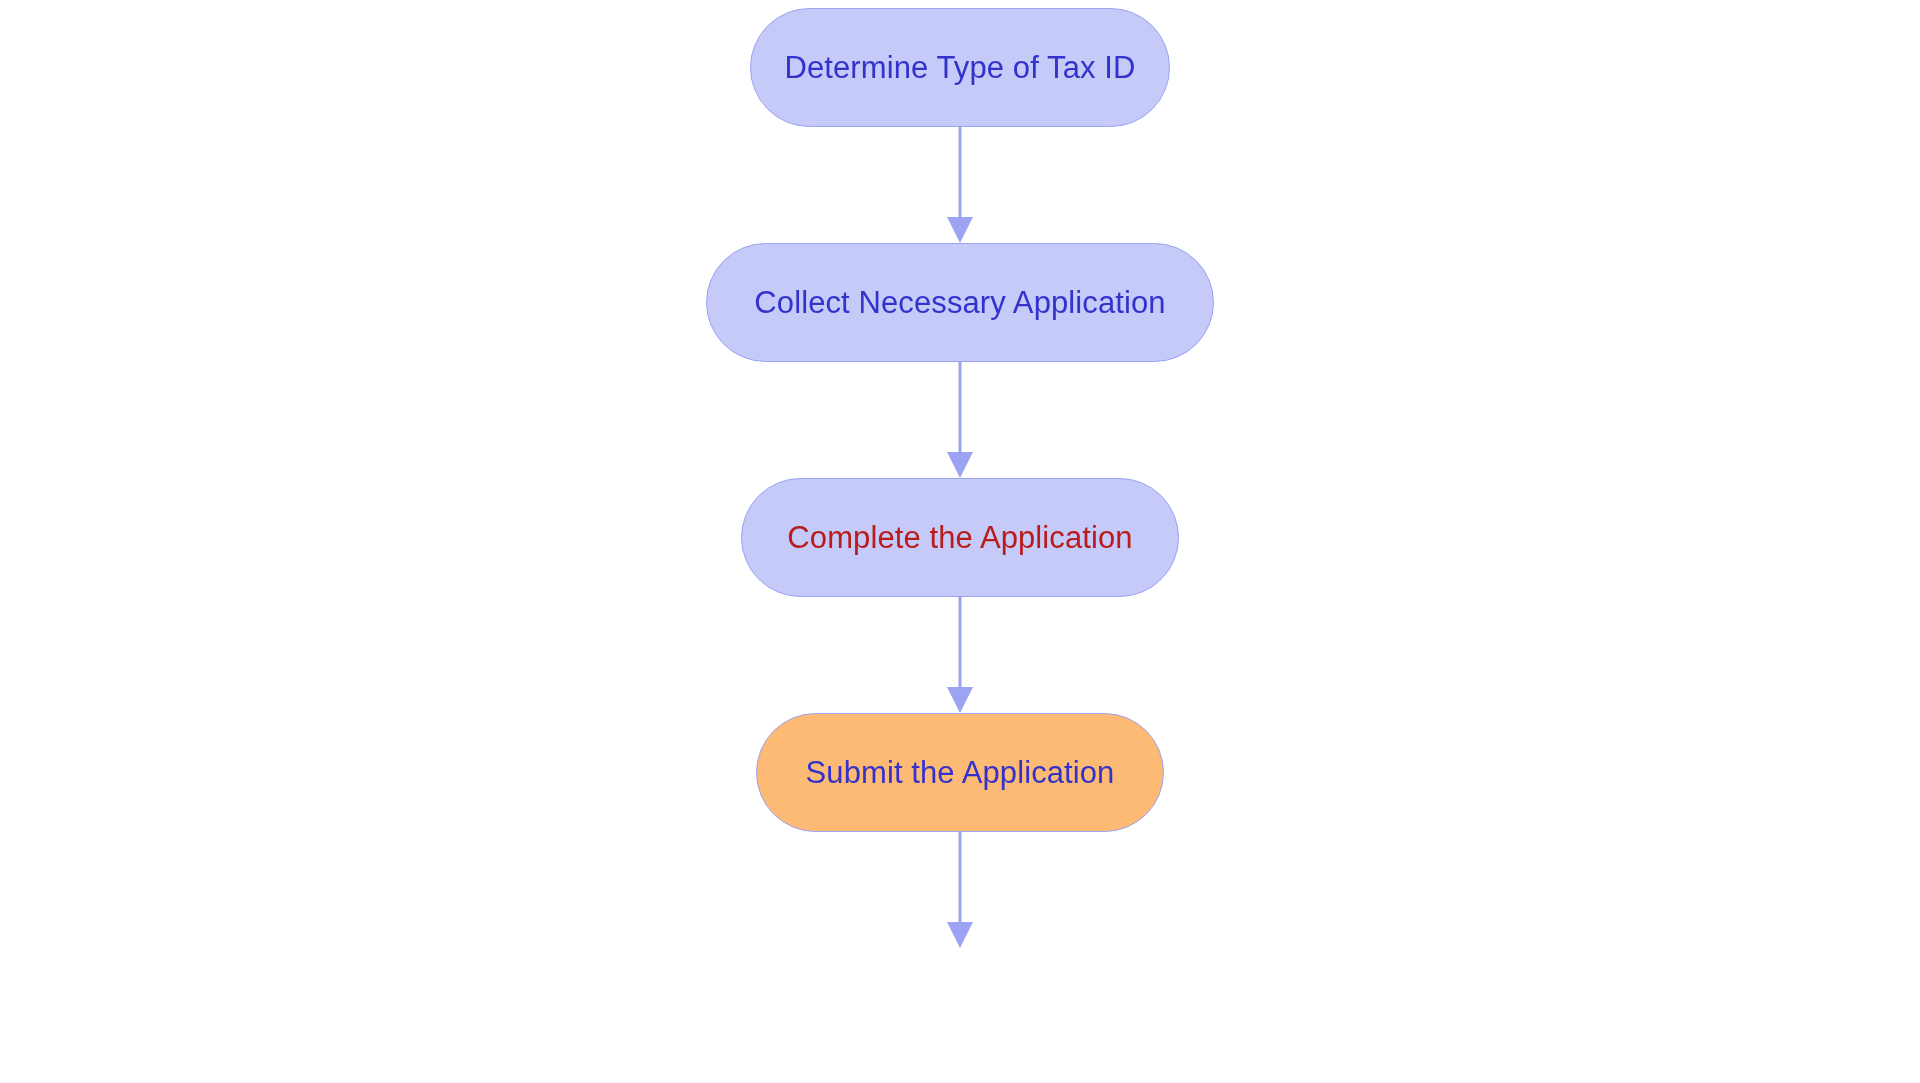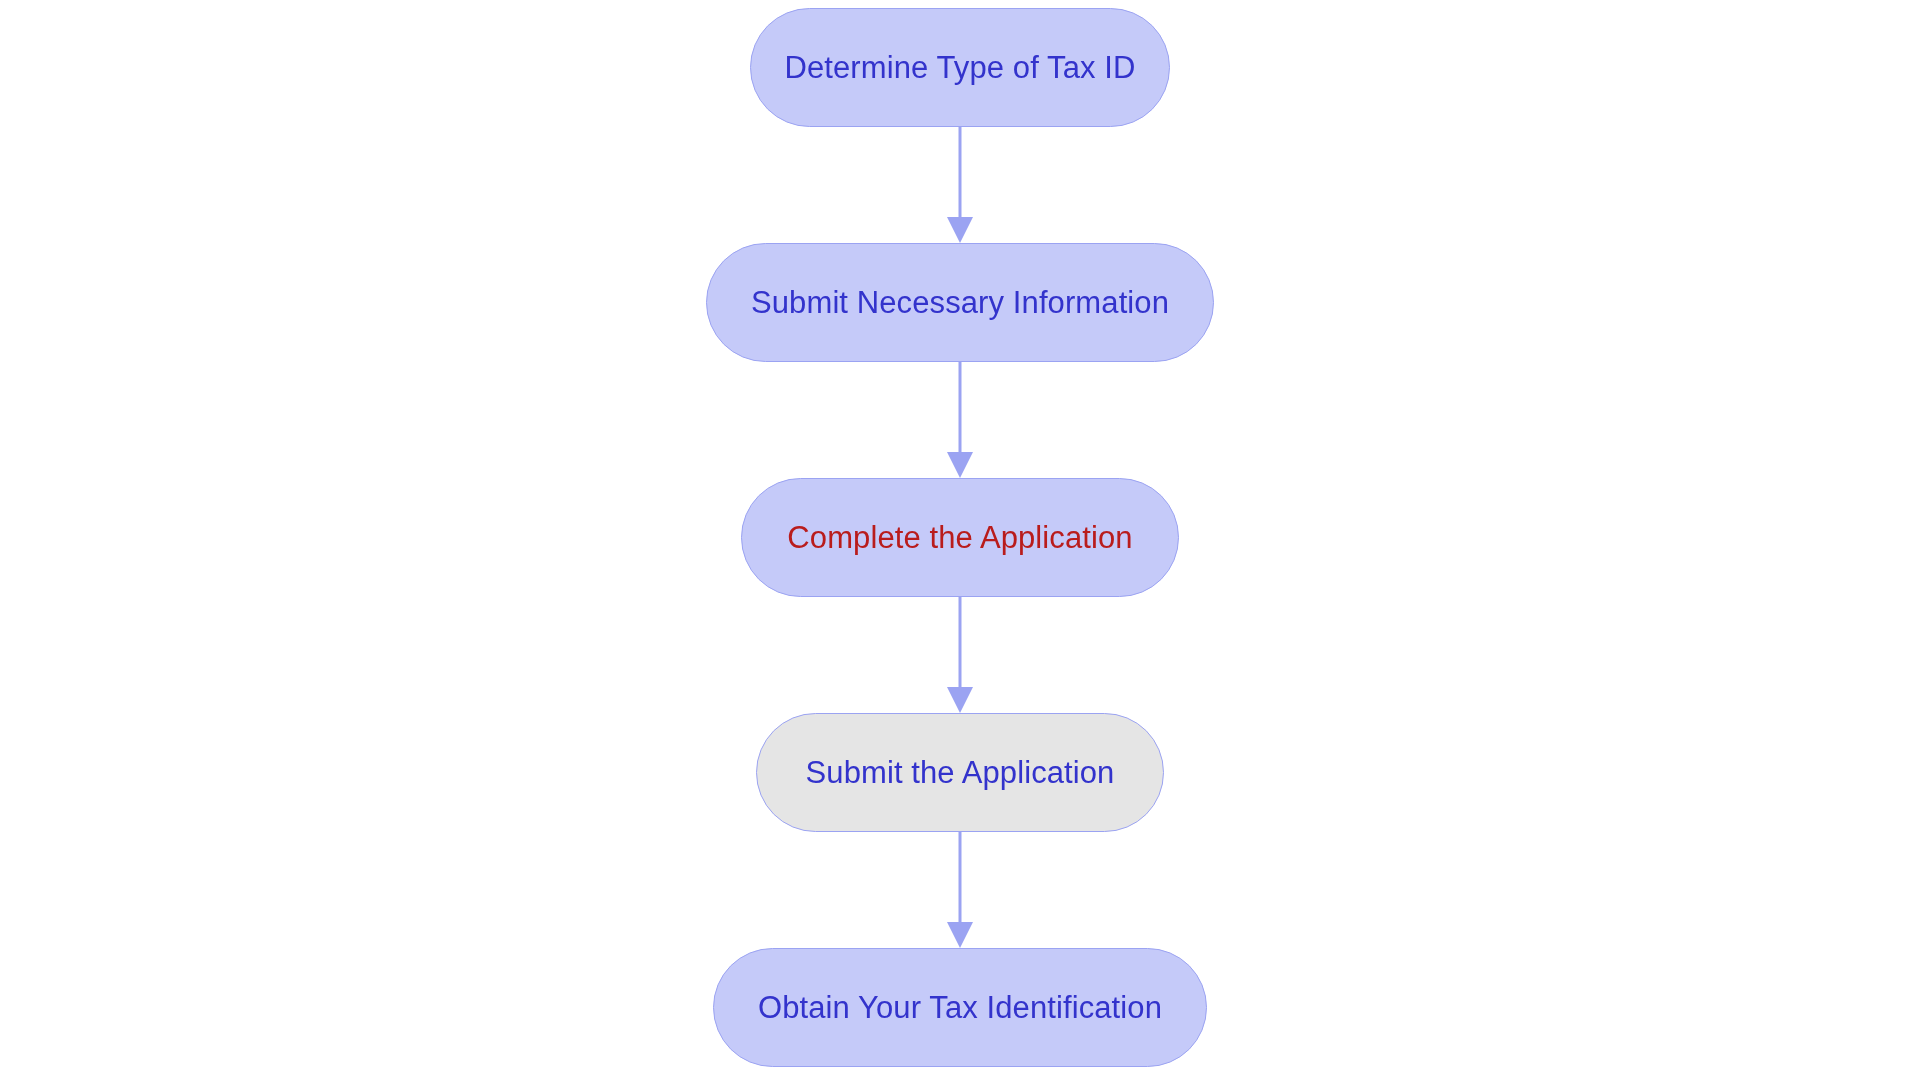--- a/index.html
+++ b/index.html
@@ -106,44 +106,41 @@
     <div class="flow-node node-w-0" style="width: 420px; background: rgb(197, 202, 249); border-color: rgb(155, 163, 242); color: rgb(51, 51, 204);">
       <span class="node-label">Determine Type of Tax ID</span>
     </div>
 
     <div class="flow-connector">
       <span class="conn-line" style="background: rgb(155, 163, 242);"></span>
       <span class="conn-head" style="border-top-color: rgb(155, 163, 242);"></span>
     </div>
 
     <div class="flow-node node-w-1" style="width: 508px; background: rgb(197, 202, 249); border-color: rgb(155, 163, 242); color: rgb(51, 51, 204);">
-      <span class="node-label">Submit Necessary Information</span>
+      <span class="node-label">Collect Necessary Application</span>
     </div>
 
     <div class="flow-connector">
       <span class="conn-line" style="background: rgb(155, 163, 242);"></span>
       <span class="conn-head" style="border-top-color: rgb(155, 163, 242);"></span>
     </div>
 
     <div class="flow-node node-w-2" style="width: 438px; background: rgb(197, 202, 249); border-color: rgb(155, 163, 242); color: #b91c1c;">
       <span class="node-label">Complete the Application</span>
     </div>
 
     <div class="flow-connector">
       <span class="conn-line" style="background: rgb(155, 163, 242);"></span>
       <span class="conn-head" style="border-top-color: rgb(155, 163, 242);"></span>
     </div>
 
-    <div class="flow-node node-w-3" style="width: 408px; background: #e5e5e5; border-color: rgb(155, 163, 242); color: rgb(51, 51, 204);">
+    <div class="flow-node node-w-3" style="width: 408px; background: #fdba74; border-color: rgb(155, 163, 242); color: rgb(51, 51, 204);">
       <span class="node-label">Submit the Application</span>
     </div>
 
     <div class="flow-connector">
       <span class="conn-line" style="background: rgb(155, 163, 242);"></span>
       <span class="conn-head" style="border-top-color: rgb(155, 163, 242);"></span>
     </div>
 
-    <div class="flow-node node-w-4" style="width: 494px; background: rgb(197, 202, 249); border-color: rgb(155, 163, 242); color: rgb(51, 51, 204);">
-      <span class="node-label">Obtain Your Tax Identification</span>
-    </div>
 
   </div>
 </div>
 
 </body></html>

